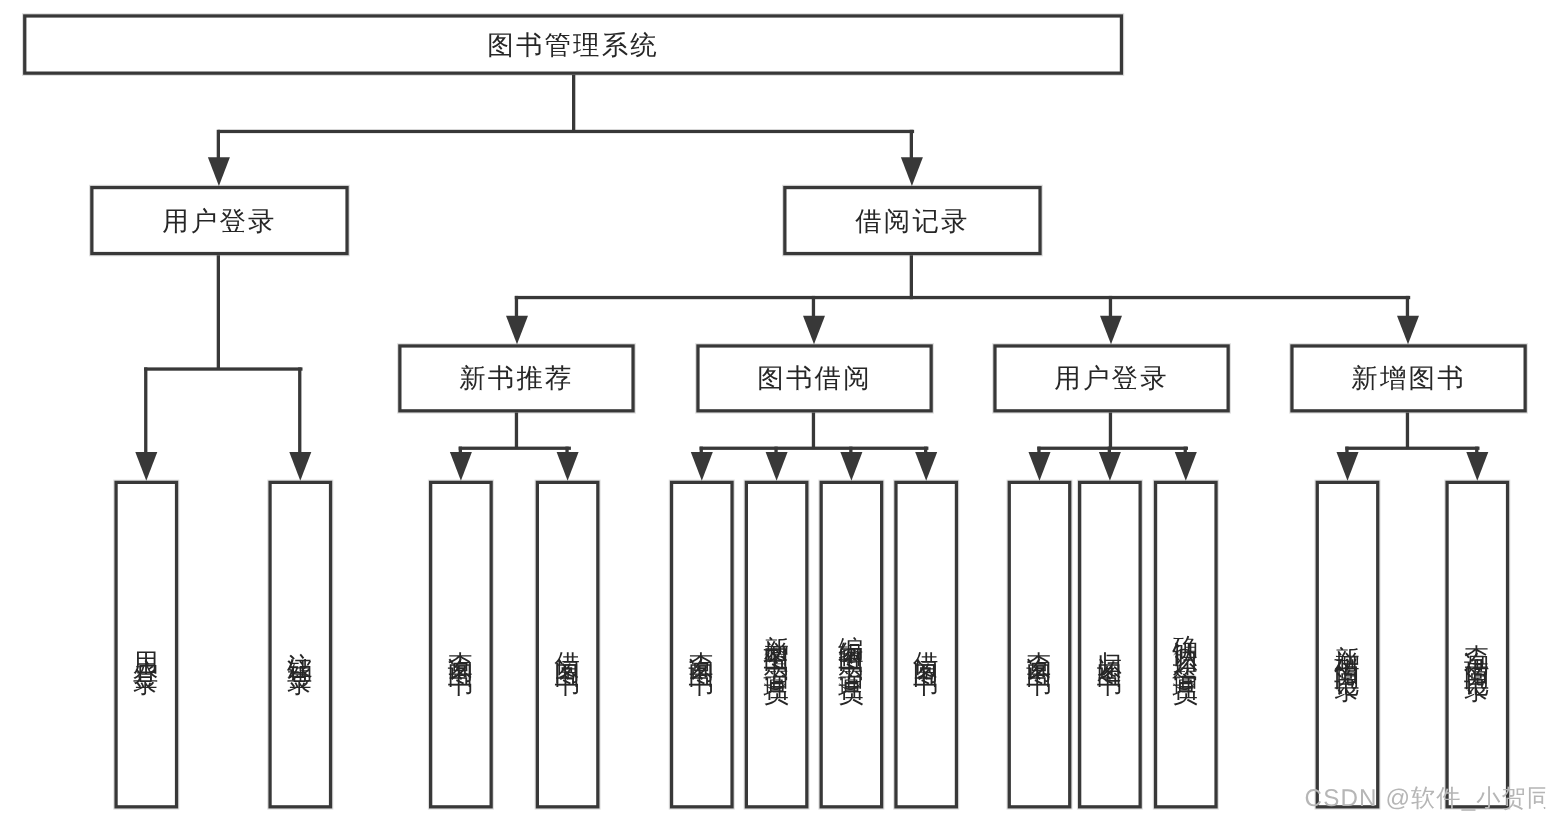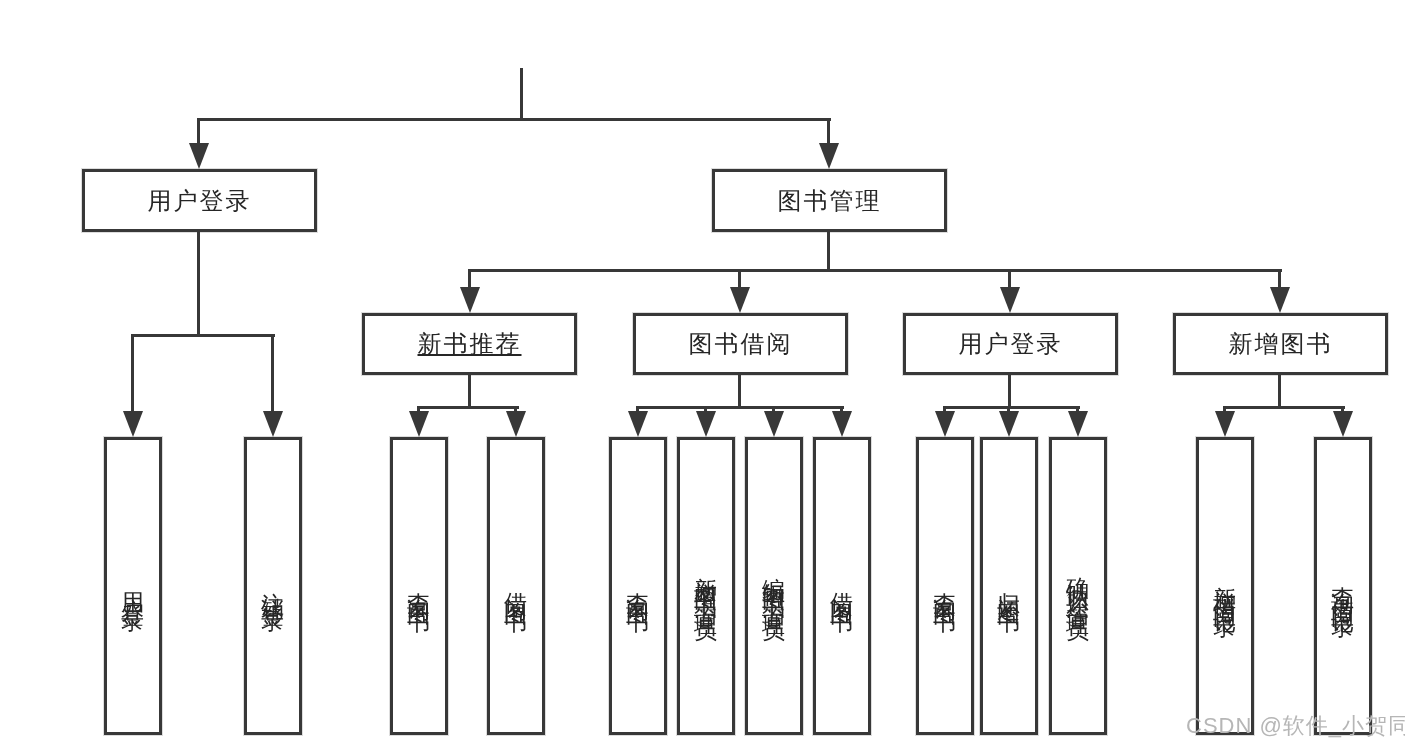--- a/index.html
+++ b/index.html
@@ -51,25 +51,26 @@
     letter-spacing:1px;
     white-space:nowrap;
     z-index:5;
   }
 </style>
 </head>
 <body>
 
 <div class="canvas">
 
+  <div class="node" style="left:21px;top:13px;width:1000px;height:55px;">图书管理系统</div>
 
   <div class="node" style="left:82px;top:169px;width:235px;height:63px;">用户登录</div>
-  <div class="node" style="left:712px;top:169px;width:235px;height:63px;">图书管理</div>
+  <div class="node" style="left:712px;top:169px;width:235px;height:63px;">借阅记录</div>
 
-  <div class="node" style="left:362px;top:313px;width:215px;height:62px;text-decoration:underline;">新书推荐</div>
+  <div class="node" style="left:362px;top:313px;width:215px;height:62px;">新书推荐</div>
   <div class="node" style="left:633px;top:313px;width:215px;height:62px;text-align:right;">图书借阅</div>
   <div class="node" style="left:903px;top:313px;width:215px;height:62px;">用户登录</div>
   <div class="node" style="left:1173px;top:313px;width:215px;height:62px;">新增图书</div>
 
   <div class="node leaf" style="left:104px;top:437px;width:58px;height:298px;">用户登录</div>
   <div class="node leaf" style="left:244px;top:437px;width:58px;height:298px;">注销登录</div>
 
   <div class="node leaf" style="left:390px;top:437px;width:58px;height:298px;">查询图书</div>
   <div class="node leaf" style="left:487px;top:437px;width:58px;height:298px;">借阅图书</div>
 

